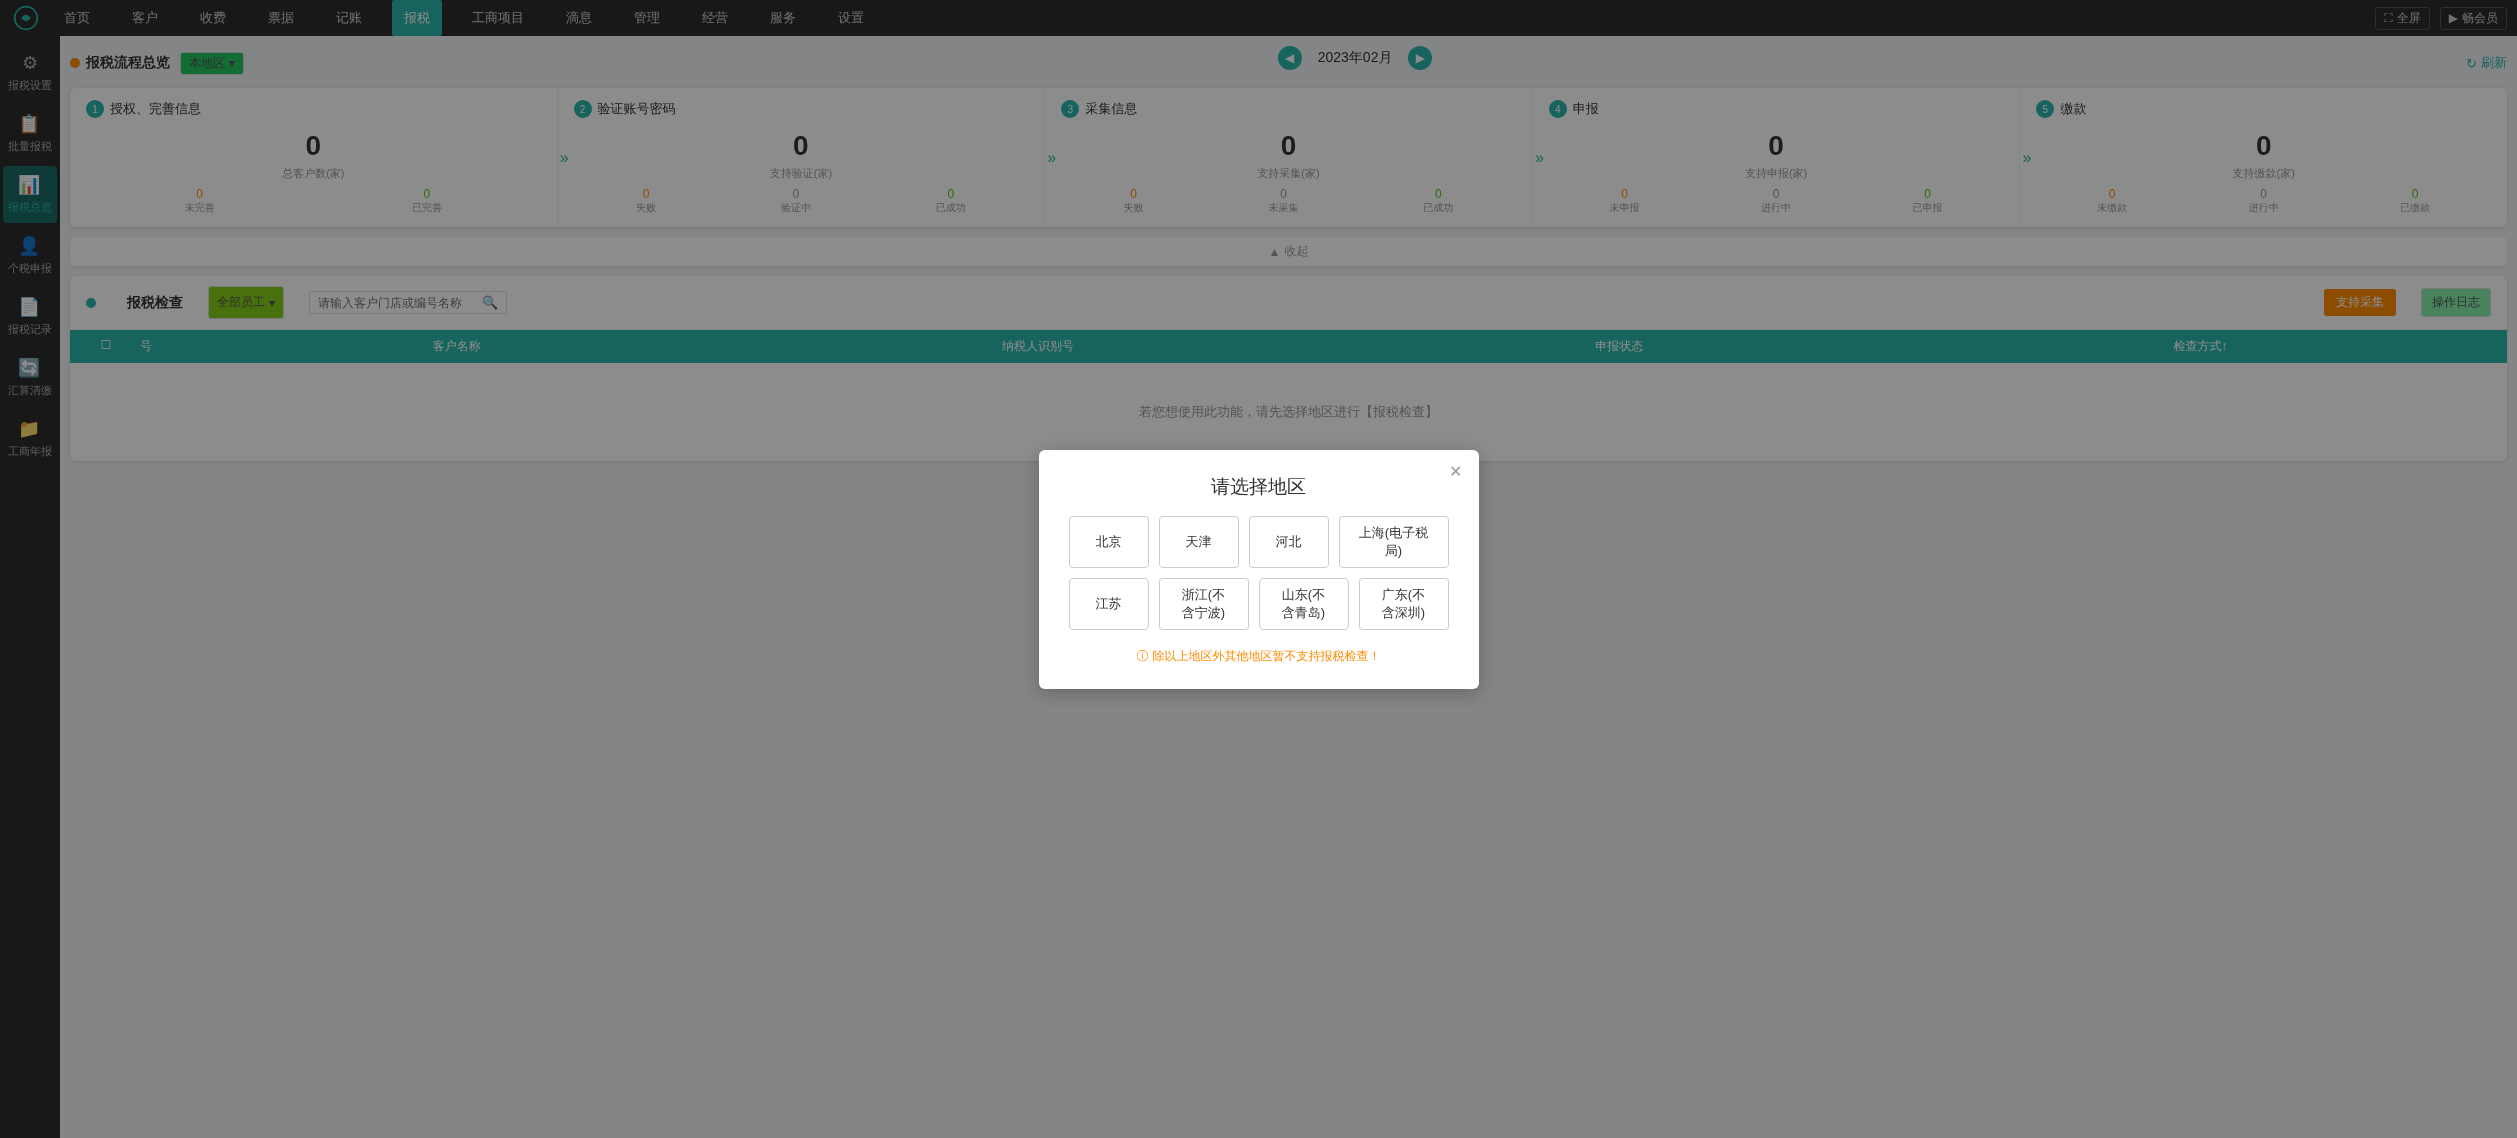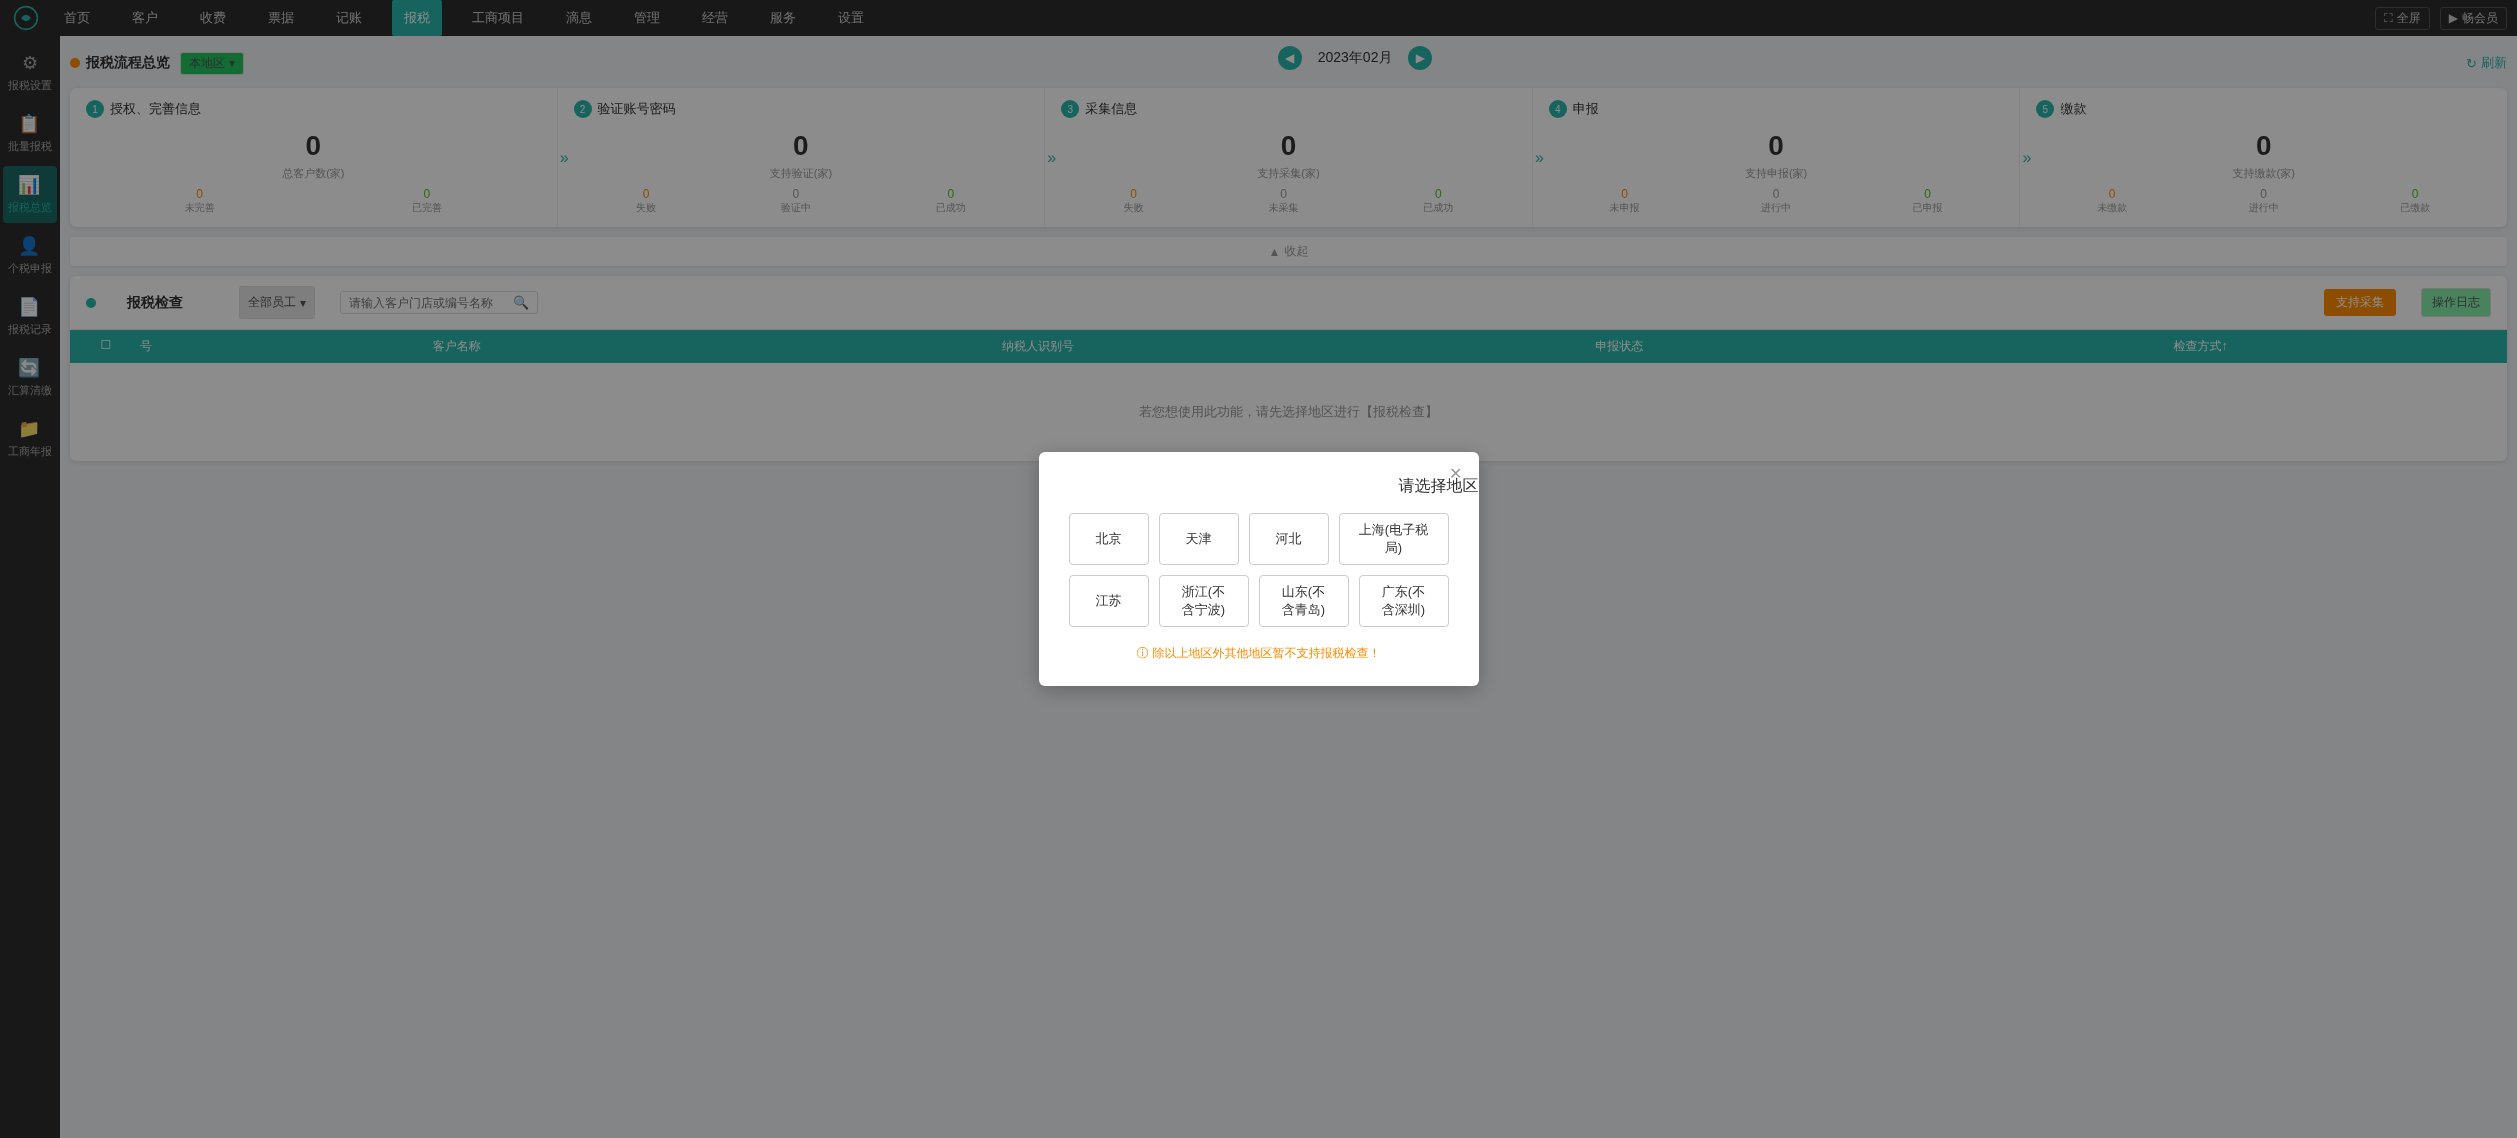--- a/index.html
+++ b/index.html
@@ -145,21 +145,21 @@
       overflow: hidden;
     }
     .tax-check-header {
       display: flex; align-items: center; padding: 10px 16px;
       border-bottom: 1px solid #eee; gap: 25px;
     }
     .check-title { font-size: 14px; font-weight: bold; color: #333; }
     .filter-select {
       border: 1px solid #ddd; border-radius: 3px;
       padding: 7px 8px; font-size: 12px; color: #555;
-      background: #e5e5e5; cursor: pointer; display: flex; align-items: center; gap: 4px; margin-left: 31px;
+      background: #84cc16; cursor: pointer; display: flex; align-items: center; gap: 4px;
     }
     .search-box {
       display: flex; align-items: center;
       border: 1px solid #ddd; border-radius: 3px;
       padding: 3px 8px; background: #fff; gap: 4px;
     }
     .search-box input {
       border: none; outline: none; font-size: 12px; width: 160px; color: #555;
     }
     .btn-tax-check {
@@ -189,21 +189,21 @@
       width: 440px; padding: 0;
       box-shadow: 0 4px 20px rgba(0,0,0,0.25);
       position: relative;
     }
     .dialog-close {
       position: absolute; top: 12px; right: 16px;
       cursor: pointer; color: #999; font-size: 16px;
       background: none; border: none;
     }
     .dialog-title {
-      text-align: right; font-size: 16px; color: #333;
+      text-align: center; font-size: 19px; color: #333;
       padding: 24px 0 16px; font-weight: 500;
     }
     .dialog-body { padding: 0 30px 20px; }
     .region-row { display: flex; gap: 10px; justify-content: center; margin-bottom: 10px; }
     .region-btn {
       border: 1px solid #ccc; background: #fff; border-radius: 4px;
       padding: 7px 18px; font-size: 13px; color: #333; cursor: pointer;
       min-width: 80px; text-align: center;
     }
     .warning-text {

